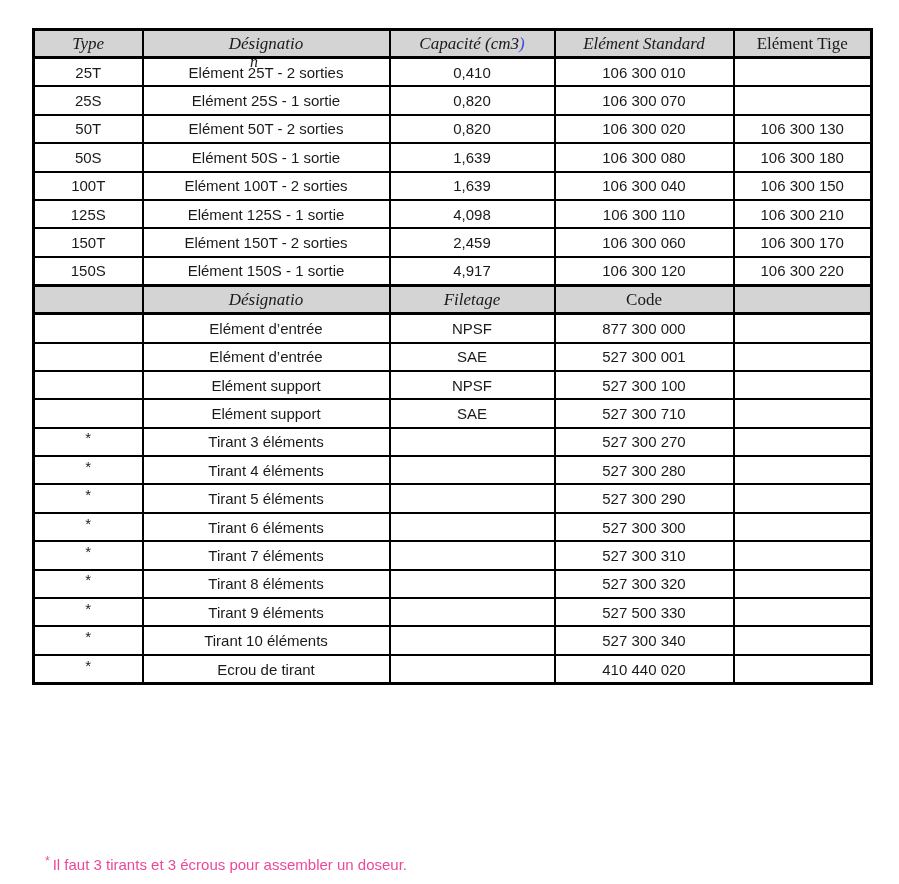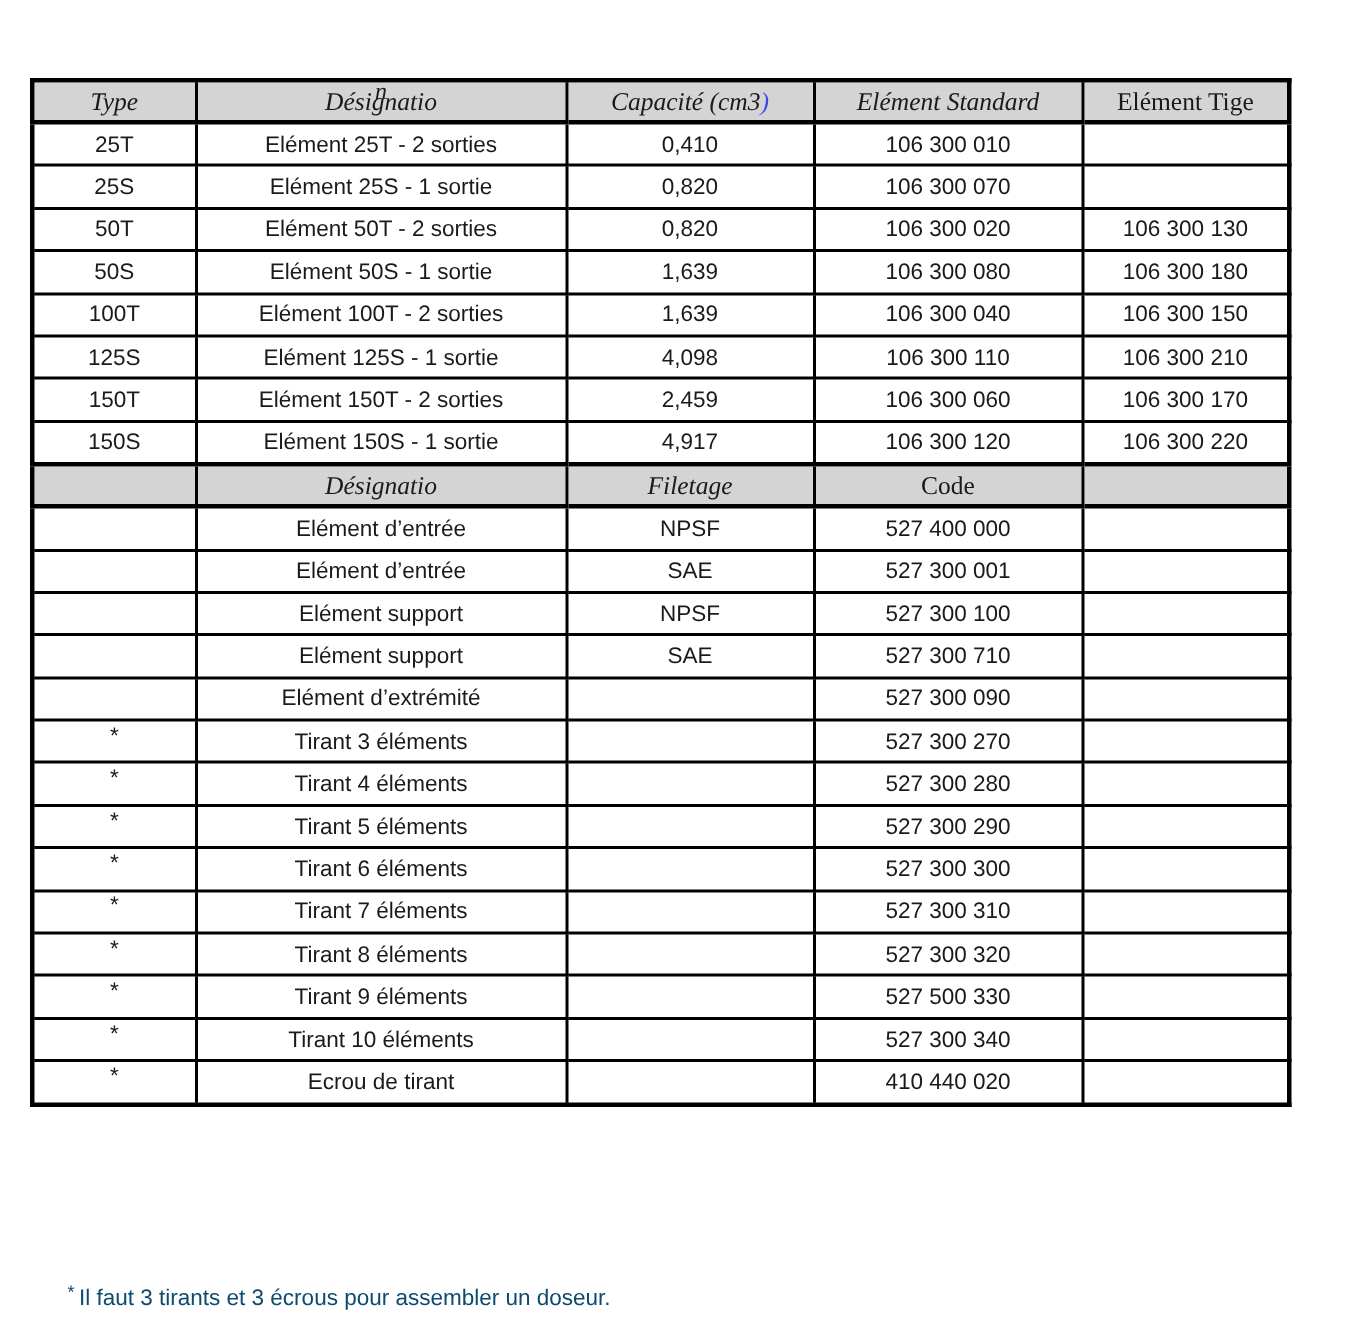--- a/index.html
+++ b/index.html
@@ -10,26 +10,25 @@
   body {
     position: relative;
     width: 899px;
     height: 884px;
     font-family: "Liberation Sans", sans-serif;
     color: #1a1a1a;
     overflow: hidden;
   }
   table.parts {
     position: absolute;
-    left: 20px;
+    left: 32px;
     top: 28px;
     border-collapse: collapse;
     table-layout: fixed;
     border: 3px solid #000;
-    margin-top: 24px;
   }
   table.parts th, table.parts td {
     border: 2px solid #000;
     padding: 0;
     overflow: hidden;
     white-space: nowrap;
   }
   
   tr.hdr th {
     background: #d4d4d4;
@@ -69,21 +68,21 @@
     font-style: italic;
     font-size: 16px;
     color: #1a1a1a;
     z-index: 3;
   }
   .footnote {
     position: absolute;
     left: 45px;
     top: 853px;
     font-size: 15px;
-    color: #0c4a6e;
+    color: #ec4899;
   }
   .footnote sup {
     font-size: 12px;
     position: relative;
     top: 1px;
     margin-right: 3px;
   }
 </style>
 </head>
 <body>
@@ -170,21 +169,21 @@
       <th>Filetage</th>
       <th class="upright">Code</th>
       <th></th>
     </tr>
   </tbody>
   <tbody id="tbody-s2">
       <tr class="data">
         <td class="c0"></td>
         <td class="c1">Elément d’entrée</td>
         <td class="c2">NPSF</td>
-        <td class="c3">527 400 000</td>
+        <td class="c3">877 300 000</td>
         <td class="c4"></td>
       </tr>
       <tr class="data">
         <td class="c0"></td>
         <td class="c1">Elément d’entrée</td>
         <td class="c2">SAE</td>
         <td class="c3">527 300 001</td>
         <td class="c4"></td>
       </tr>
       <tr class="data">
@@ -195,27 +194,20 @@
         <td class="c4"></td>
       </tr>
       <tr class="data">
         <td class="c0"></td>
         <td class="c1">Elément support</td>
         <td class="c2">SAE</td>
         <td class="c3">527 300 710</td>
         <td class="c4"></td>
       </tr>
       <tr class="data">
-        <td class="c0"></td>
-        <td class="c1">Elément d’extrémité</td>
-        <td class="c2"></td>
-        <td class="c3">527 300 090</td>
-        <td class="c4"></td>
-      </tr>
-      <tr class="data">
         <td class="c0"><span class="star">*</span></td>
         <td class="c1">Tirant 3 éléments</td>
         <td class="c2"></td>
         <td class="c3">527 300 270</td>
         <td class="c4"></td>
       </tr>
       <tr class="data">
         <td class="c0"><span class="star">*</span></td>
         <td class="c1">Tirant 4 éléments</td>
         <td class="c2"></td>

